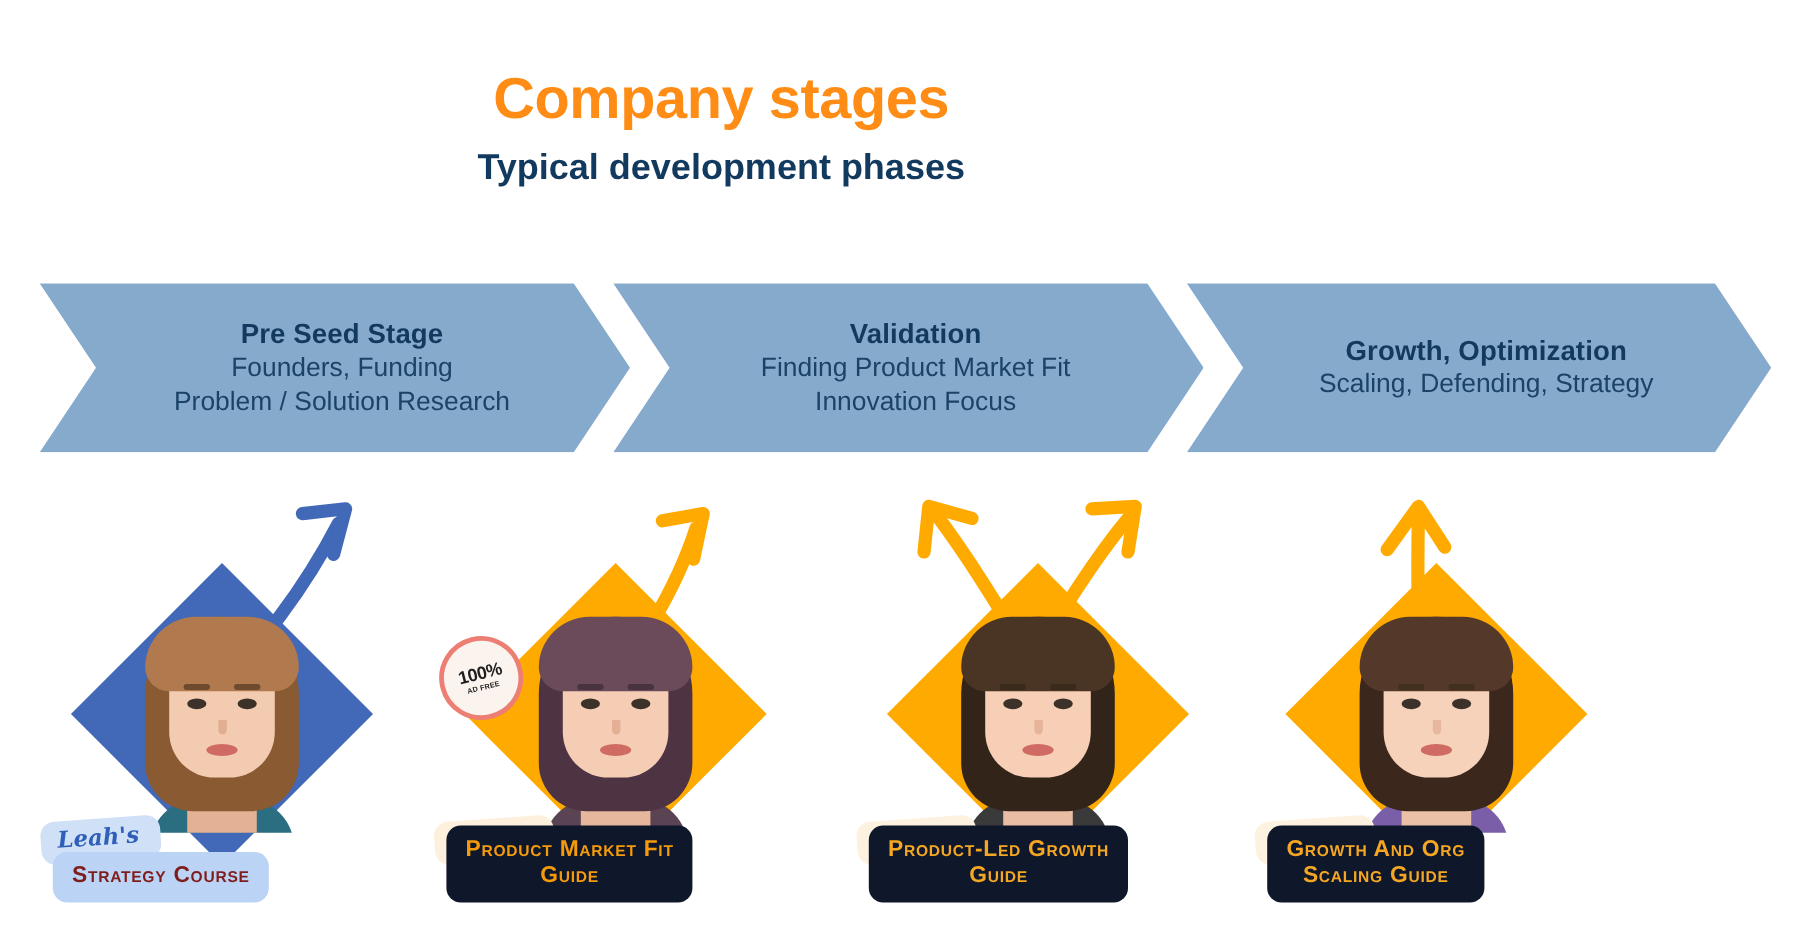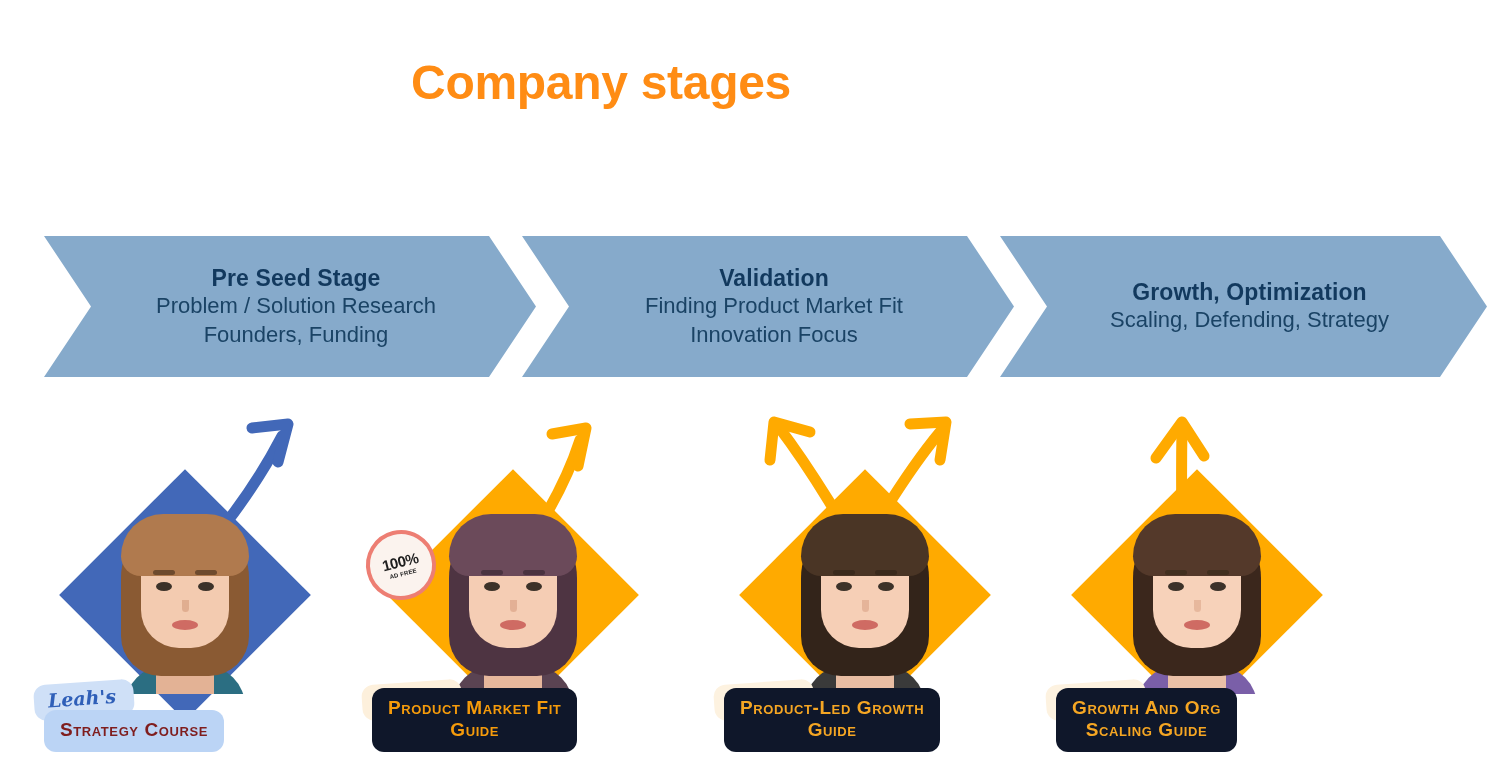--- a/index.html
+++ b/index.html
@@ -37,21 +37,21 @@
     font-weight: 700;
     color: #12395E;
     line-height: 1.12;
     margin: 14px 0 0 0;
   }
 
   
   .chevron-band {
     position: absolute;
     top: 236px;
-    left: 44px;
+    left: 33px;
     width: 1443px;
     height: 174px;
   }
   .chevron {
     position: absolute;
     top: 0;
     height: 141px;
     background: #86AACB;
     display: flex;
     align-items: center;
@@ -304,29 +304,30 @@
   .theme-orange .badge-leahs { background: #FDF0DC; color: #F5880C; }
   .theme-orange .badge-main  { background: #0f172a; color: #F59B0B; }
   .theme-amber .badge-leahs { background: #FDF2E0; color: #F5A623; }
   .theme-amber .badge-main  { background: #0f172a; color: #F5A623; }
 </style>
 </head>
 <body>
 
 <div class="header">
   <h1 class="title">Company stages</h1>
+  <h2 class="subtitle">Typical development phases</h2>
 </div>
 
 <div class="chevron-band">
 
   <div class="chevron chev-1">
     <div class="chev-text">
       <div class="chev-title">Pre Seed Stage</div>
+      <div class="chev-line">Founders, Funding</div>
       <div class="chev-line">Problem / Solution Research</div>
-      <div class="chev-line">Founders, Funding</div>
     </div>
   </div>
 
   <div class="chevron chev-2">
     <div class="chev-text">
       <div class="chev-title">Validation</div>
       <div class="chev-line">Finding Product Market Fit</div>
       <div class="chev-line">Innovation Focus</div>
     </div>
   </div>

